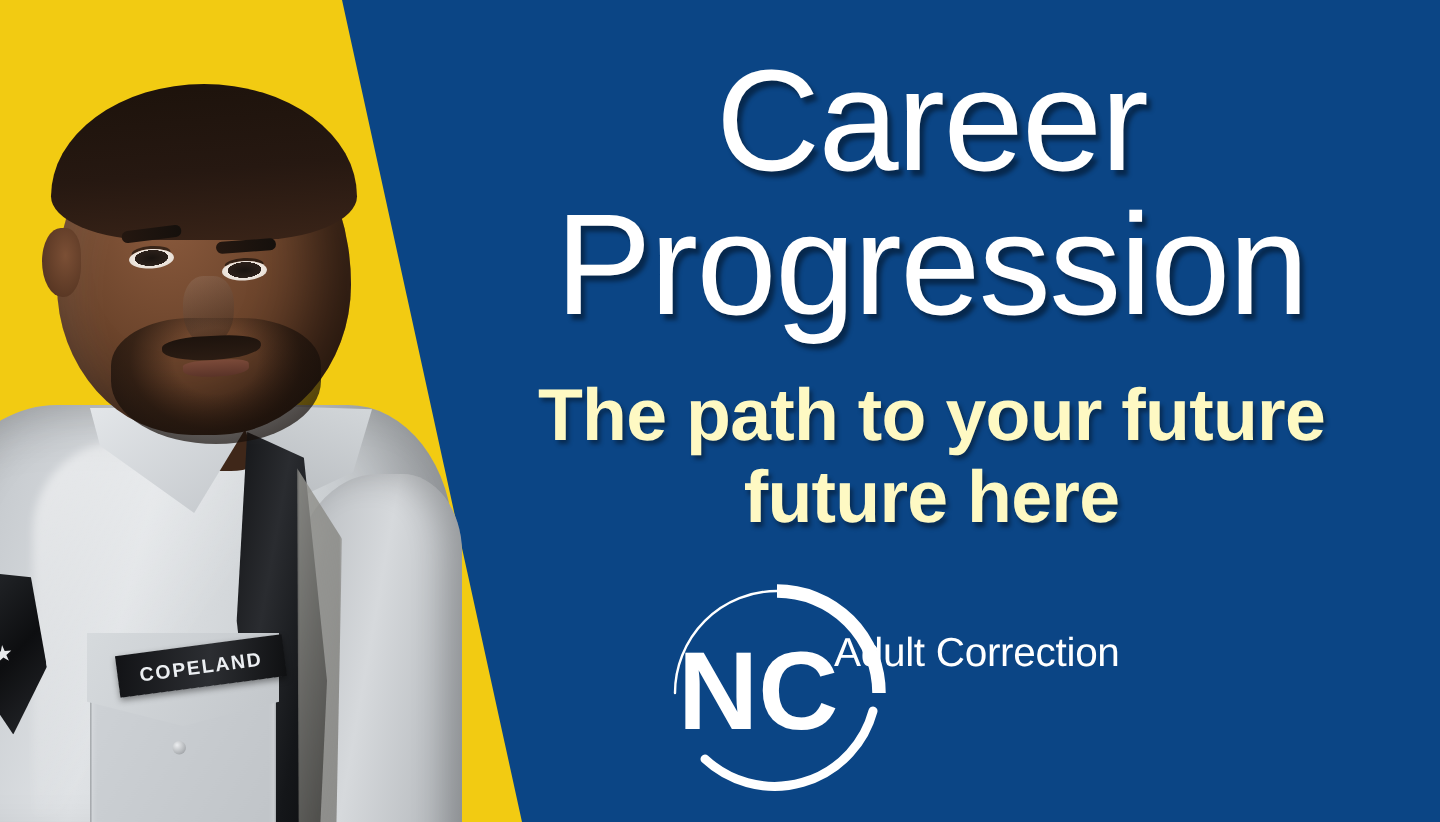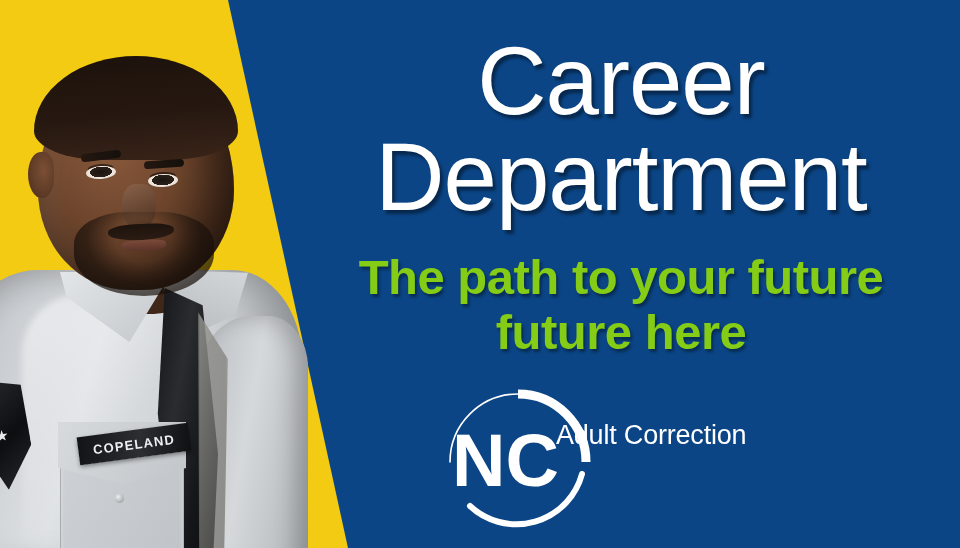--- a/index.html
+++ b/index.html
@@ -177,21 +177,21 @@
     position:absolute;left:296px;top:34px;width:650px;
     text-align:center;color:#ffffff;
     font-weight:normal;font-size:96px;line-height:.98;
     letter-spacing:-1px;
     text-shadow:3px 4px 3px rgba(0,0,0,.42);
   }
   .title .l2{display:block;margin-top:2px;}
 
   .subtitle{
     position:absolute;left:296px;top:250px;width:650px;
-    text-align:center;color:#84cc16;
+    text-align:center;color:#fef9c3;
     font-weight:bold;font-size:49px;line-height:1.12;
     letter-spacing:-.5px;
     text-shadow:2px 3px 3px rgba(0,0,0,.38);
   }
   .subtitle .l2{display:block;}
 
   
   .logo{
     position:absolute;left:444px;top:388px;width:400px;height:140px;
   }
@@ -237,21 +237,21 @@
     <div class="eye-l"></div>
     <div class="eye-r"></div>
     <div class="nose"></div>
     <div class="beard"></div>
     <div class="mustache"></div>
     <div class="lips"></div>
   </div>
 
   <div class="title">
     <span>Career</span>
-    <span class="l2">Department</span>
+    <span class="l2">Progression</span>
   </div>
 
   <div class="subtitle">
     <span>The path to your future</span>
     <span class="l2">future here</span>
   </div>
 
   <div class="logo">
     <svg width="400" height="140" viewBox="0 0 400 140" aria-hidden="true">
 

